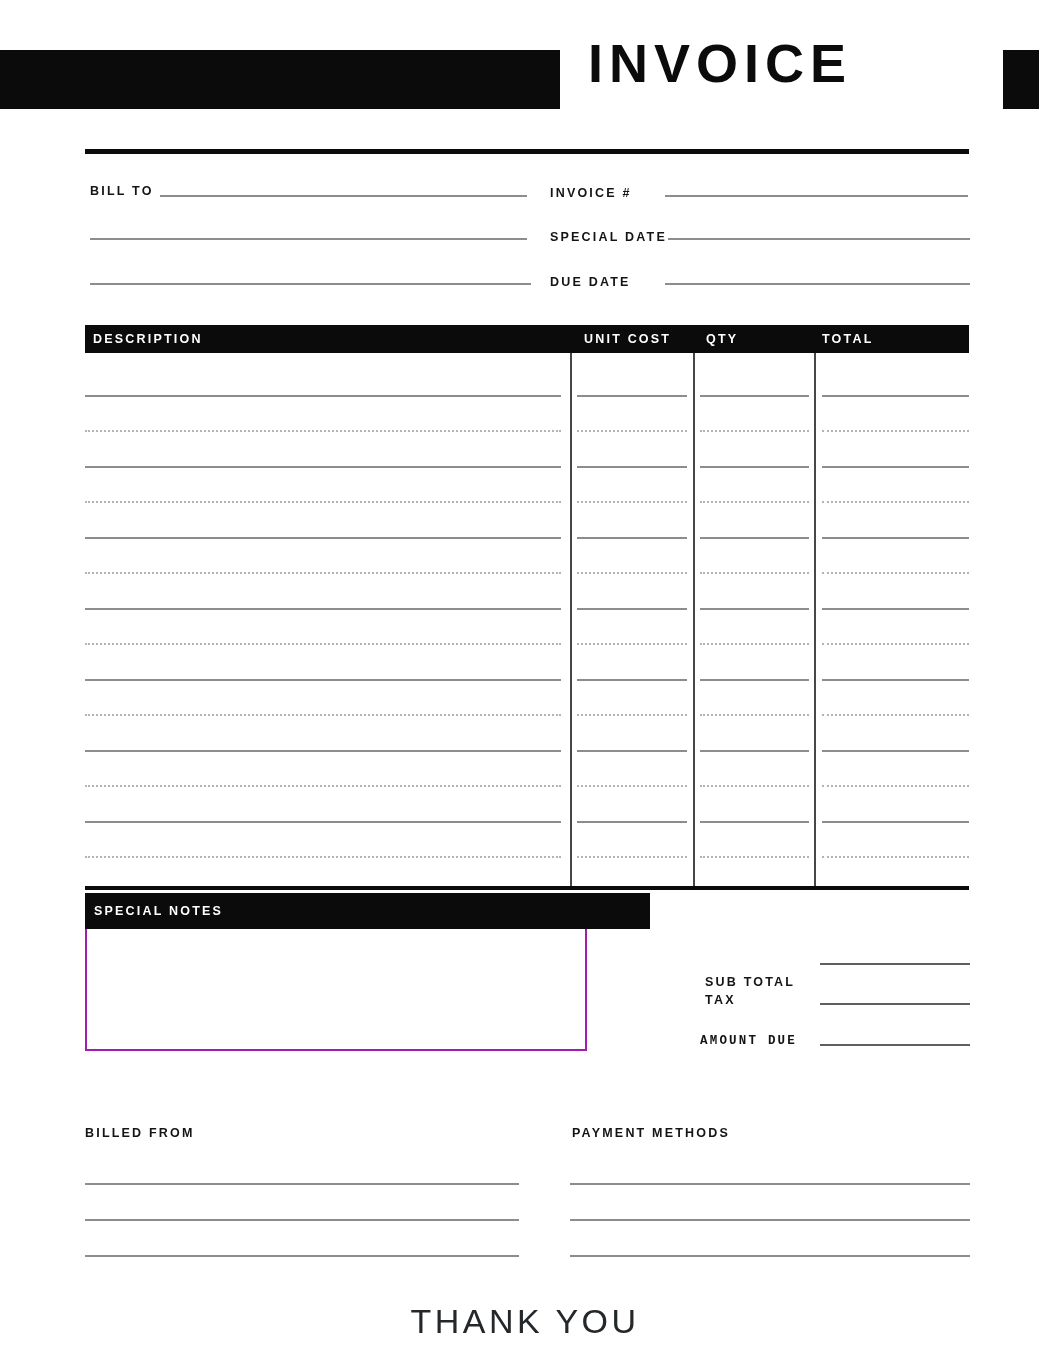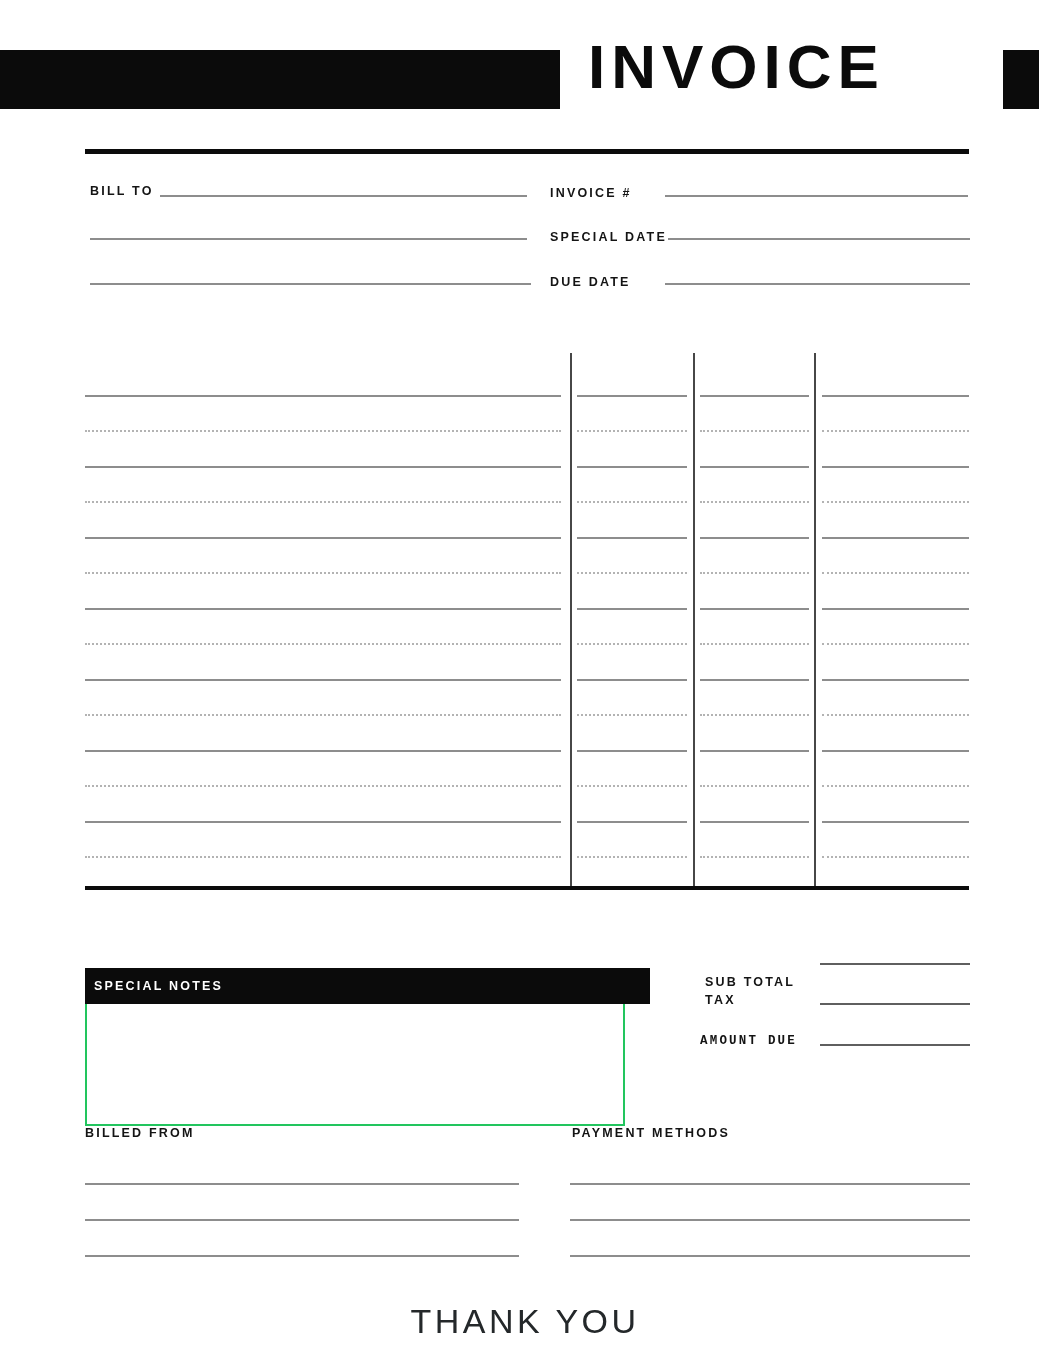--- a/index.html
+++ b/index.html
@@ -7,41 +7,41 @@
     position:relative;width:1050px;height:1359px;background:#ffffff;
     font-family:"Liberation Sans",sans-serif;color:#0b0b0b;overflow:hidden;
   }
   .bar{position:absolute;background:#0b0b0b;}
   .label{
     position:absolute;font-size:12.5px;font-weight:bold;letter-spacing:2.2px;
     color:#141414;white-space:nowrap;line-height:14px;
   }
   .title{
     position:absolute;left:588px;top:36px;margin:0;
-    font-size:62px;font-weight:bold;letter-spacing:6px;line-height:1;
+    font-size:54px;font-weight:bold;letter-spacing:6px;line-height:1;
     color:#0b0b0b;white-space:nowrap;
   }
   .hdr-square{position:absolute;left:1003px;top:50px;width:36px;height:59px;background:#0b0b0b;}
   .hdr-bar{left:0;top:50px;width:560px;height:59px;}
   .top-rule{left:85px;top:149px;width:884px;height:5px;}
   .wline{
     position:absolute;height:0;border-top:2px solid #8d8d8d;
   }
   .wline.dark{border-top-color:#5f5f5f;}
   .wline.dotted{border-top:2px dotted #b3b3b3;}
   .tbl-header{left:85px;top:325px;width:884px;height:28px;}
   .tbl-header .col-label{
     position:absolute;top:0;height:28px;line-height:28px;color:#ffffff;
     font-size:12.5px;font-weight:bold;letter-spacing:2.2px;white-space:nowrap;
   }
   .vsep{position:absolute;width:2px;background:#474747;top:353px;height:534px;}
   .tbl-bottom-rule{left:85px;top:886px;width:884px;height:4px;}
   .notes-box{
-    position:absolute;left:85px;top:968px;width:540px;height:158px;
-    border:2px solid #22c55e;box-sizing:border-box;background:#ffffff;
+    position:absolute;left:85px;top:893px;width:502px;height:158px;
+    border:2px solid #a21caf;box-sizing:border-box;background:#ffffff;
   }
   .notes-header{
     position:absolute;left:-2px;top:-2px;width:565px;height:36px;background:#0b0b0b;
   }
   .notes-header .label{position:static;display:block;padding:0 0 0 9px;line-height:36px;color:#ffffff;}
   .notes-body{position:absolute;left:0;top:34px;right:0;bottom:0;background:#ffffff;}
   .thank-you{
     position:absolute;left:0;top:1302px;width:100%;text-align:center;
     font-size:34px;font-weight:300;letter-spacing:3.5px;color:#24282a;white-space:nowrap;
   }
@@ -61,20 +61,26 @@
   <div class="wline" style="left:90px;top:238px;width:437px;"></div>
   <div class="wline" style="left:90px;top:283px;width:441px;"></div>
 
   <div class="label" style="left:550px;top:186px;">INVOICE #</div>
   <div class="wline" style="left:665px;top:195px;width:303px;"></div>
   <div class="label" style="left:550px;top:230px;">SPECIAL DATE</div>
   <div class="wline" style="left:668px;top:238px;width:302px;"></div>
   <div class="label" style="left:550px;top:275px;">DUE DATE</div>
   <div class="wline" style="left:665px;top:283px;width:305px;"></div>
 
+  <div class="bar tbl-header">
+    <span class="col-label" style="left:8px;">DESCRIPTION</span>
+    <span class="col-label" style="left:499px;">UNIT COST</span>
+    <span class="col-label" style="left:621px;">QTY</span>
+    <span class="col-label" style="left:737px;">TOTAL</span>
+  </div>
 
   <div class="vsep" style="left:570px;"></div>
   <div class="vsep" style="left:693px;"></div>
   <div class="vsep" style="left:814px;"></div>
 
   <div class="bar tbl-bottom-rule"></div>
 
   <div class="notes-box">
     <div class="notes-header">
       <span class="label">SPECIAL NOTES</span>

